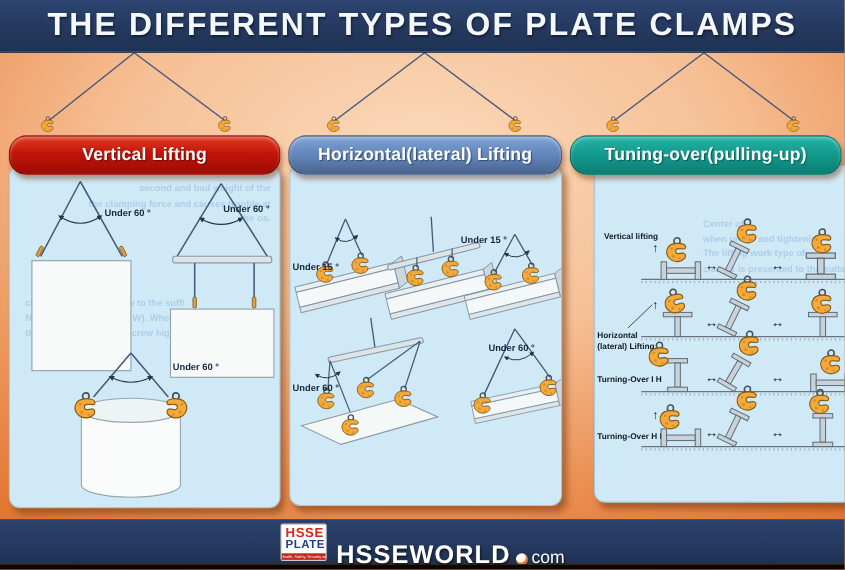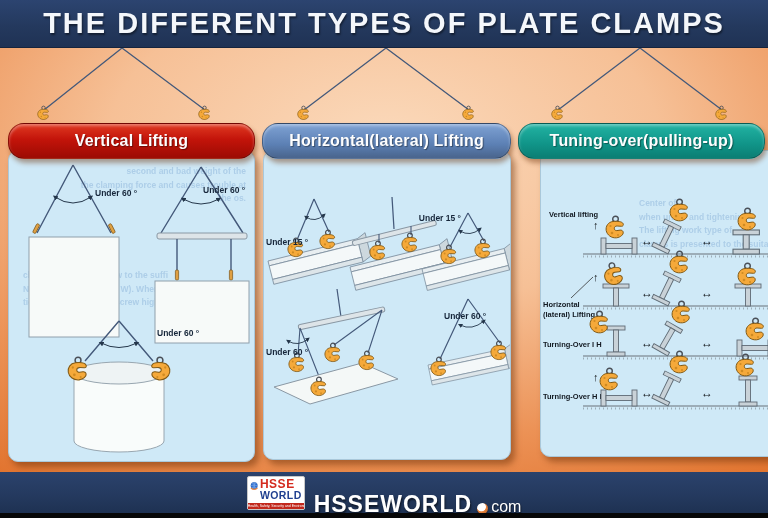--- a/index.html
+++ b/index.html
@@ -49,21 +49,21 @@
   .g-p1a{top:14px;right:8px;width:215px;text-align:right;}
   .g-p1b{top:118px;left:14px;width:220px;text-align:left;}
   .g-p3 {top:46px;left:98px;width:142px;text-align:left;}
   
   .footer{
     position:absolute;top:472px;left:0;width:768px;height:41px;
     background:linear-gradient(180deg,#2b426c 0%,#24395e 60%,#1e3152 100%);
     display:flex;align-items:center;justify-content:center;gap:9px;z-index:4;
   }
   .logo-box{
-    width:58px;height:34px;background:#ffffff;border:1px solid #c8c8c8;border-radius:2px;
+    width:42px;height:34px;background:#ffffff;border:1px solid #c8c8c8;border-radius:2px;
     position:relative;display:flex;align-items:flex-start;padding:1px 2px;box-sizing:border-box;
   }
   .logo-text{margin-left:2px;line-height:1;}
   .logo-hsse{color:#d42a1e;font-weight:bold;font-size:12px;letter-spacing:.5px;}
   .logo-world{color:#1f3f8f;font-weight:bold;font-size:10.5px;letter-spacing:.4px;}
   .logo-strip{
     position:absolute;bottom:0;left:0;width:100%;height:6px;background:#c2281c;
     color:#fff;font-size:3.5px;line-height:6px;text-align:center;overflow:hidden;white-space:nowrap;
   }
   .site-col{display:flex;flex-direction:row;line-height:1.1;margin-top:25px;}
@@ -344,21 +344,21 @@
 
   <footer class="footer">
     <div class="logo-box">
       <svg width="15" height="17" viewBox="0 0 15 17">
         <circle cx="7.5" cy="7" r="6" fill="#2b6fd4" stroke="#1c4f9e" stroke-width=".6"></circle>
         <path d="M1.5,7 H13.5 M7.5,1 V13 M3,3 Q7.5,6 12,3 M3,11 Q7.5,8 12,11" stroke="#bcd4f2" stroke-width=".7" fill="none"></path>
         <path d="M1,12 Q7.5,17.5 14,12 L13,10.5 Q7.5,15 2,10.5 Z" fill="#e8833c"></path>
       </svg>
       <div class="logo-text">
         <div class="logo-hsse">HSSE</div>
-        <div class="logo-world">WORLD</div>
+        <div class="logo-world">PLATE</div>
       </div>
       <div class="logo-strip">Health, Safety, Security and Environment</div>
     </div>
     <div class="site-col">
       <div class="site-line">
         <span class="site-name">HSSEWORLD</span>
         <span class="dot-icon"></span>
         <span class="site-tld">com</span>
       </div>
     </div>

